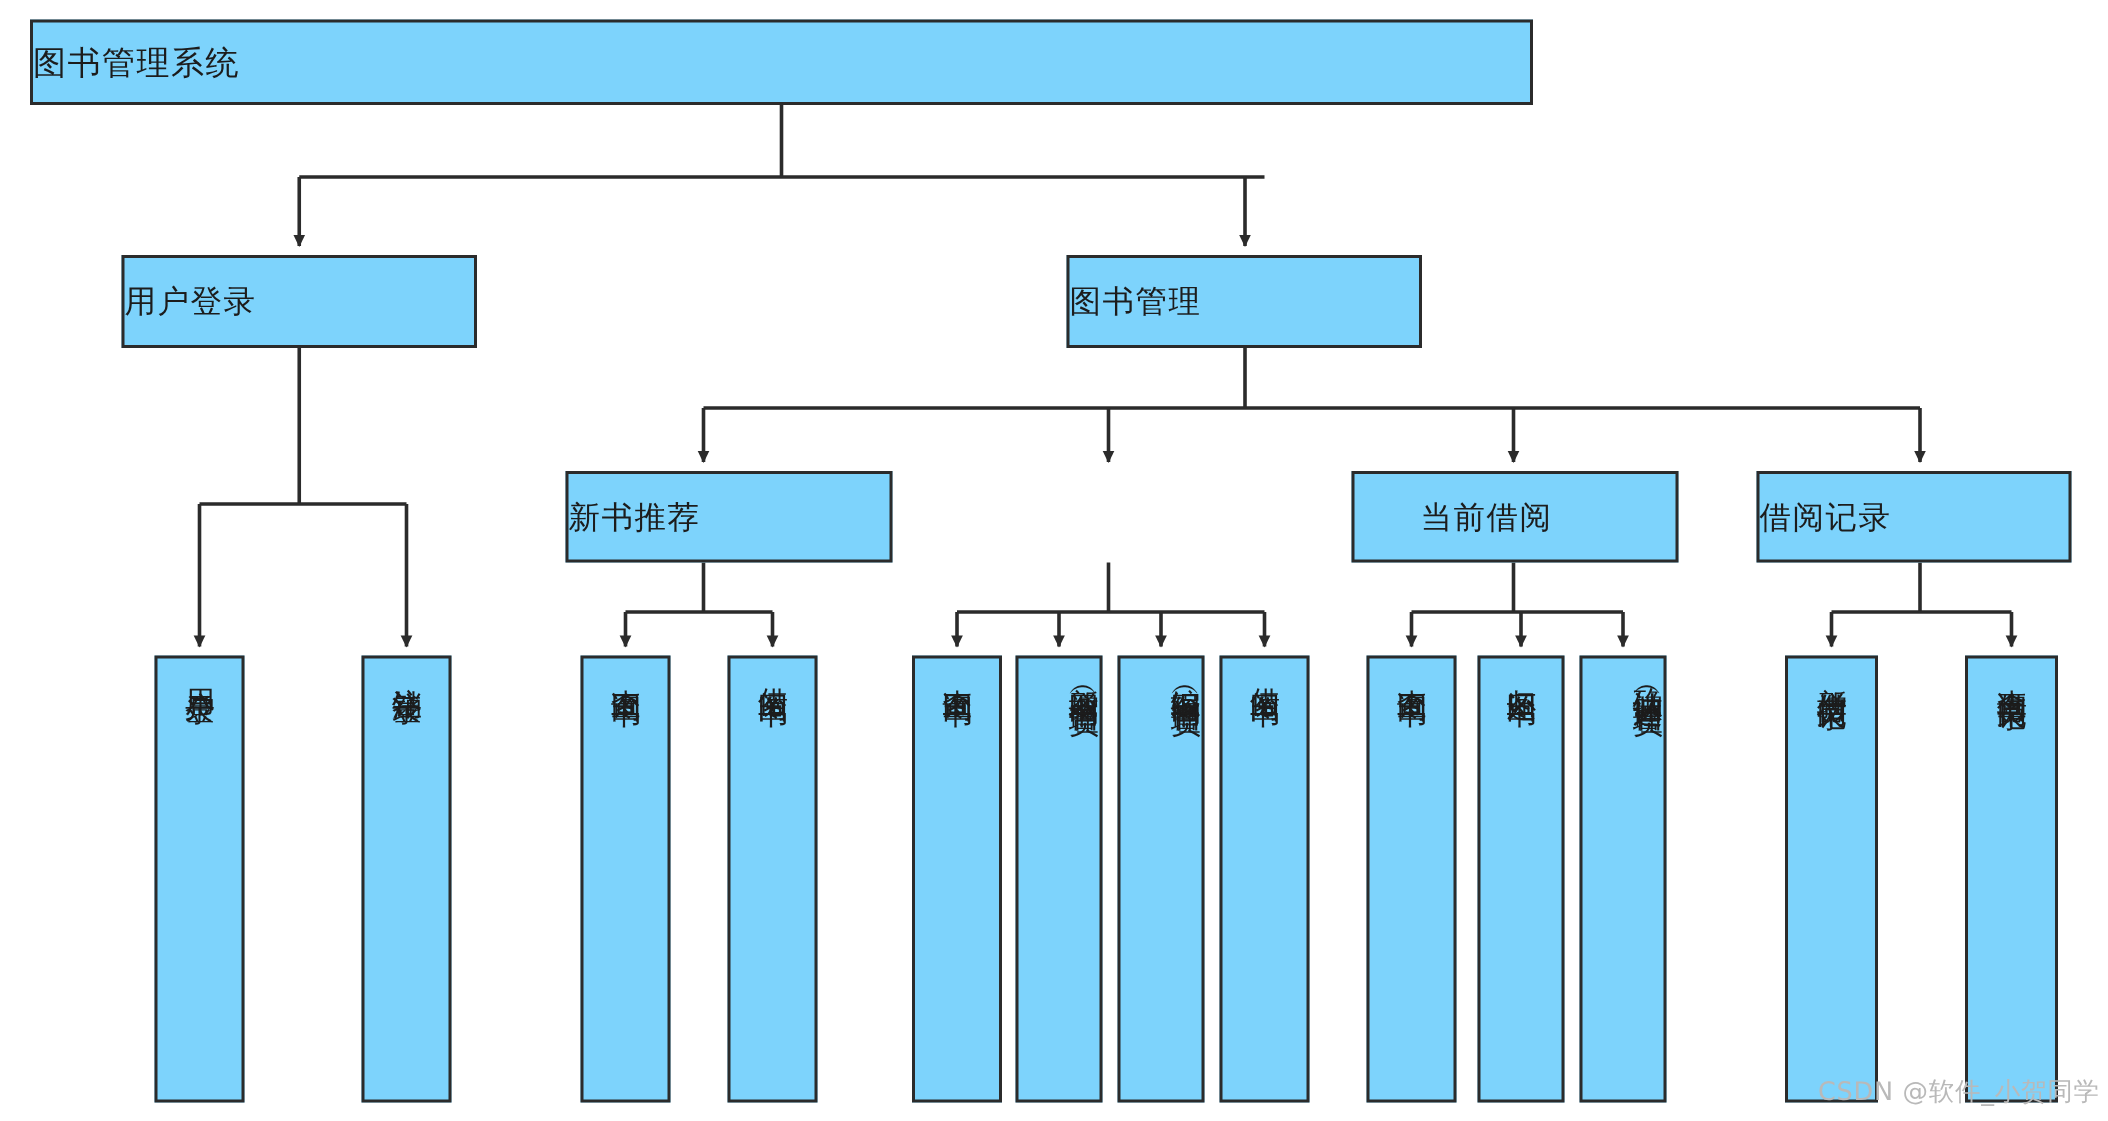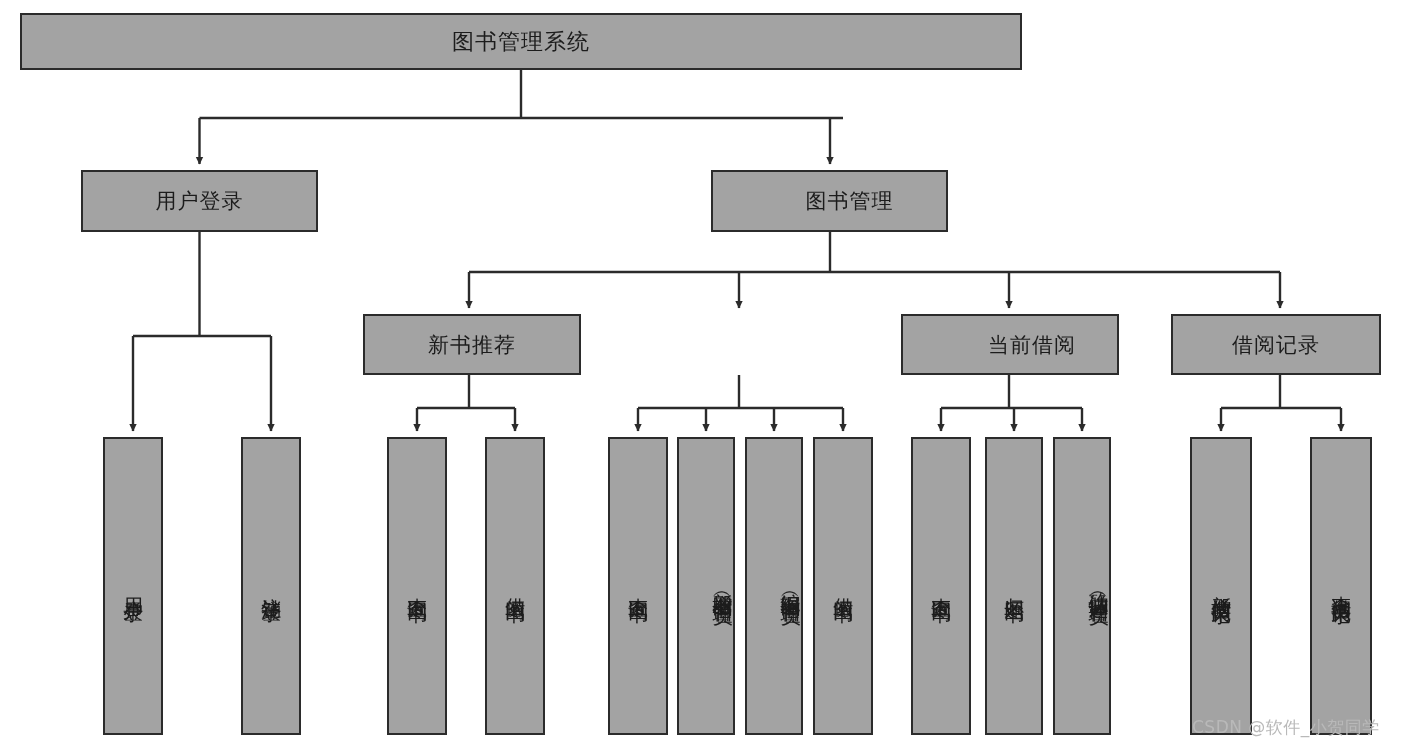--- a/index.html
+++ b/index.html
@@ -14,24 +14,24 @@
     position: relative;
     width: 1405px;
     height: 747px;
     background: #ffffff;
     overflow: hidden;
   }
   .node {
     position: absolute;
     box-sizing: border-box;
     border: 2px solid #2b2b2b;
-    background: #a3a3a3;
+    background: #7dd3fc;
     display: flex;
     align-items: center;
-    justify-content: center;
+    justify-content: flex-start;
     color: #1c1c1c;
   }
   .node.h-node {
     font-size: 21px;
     letter-spacing: 1px;
   }
   .node.v-node {
     font-size: 20px;
     writing-mode: vertical-rl;
     text-orientation: upright;
@@ -55,20 +55,21 @@
     width: 1405px;
     height: 747px;
     pointer-events: none;
   }
   .watermark {
     position: absolute;
     font-size: 17px;
     color: #b9b9b9;
     white-space: nowrap;
     letter-spacing: 0.5px;
+    padding-left: 20px;
   }
 </style>
 </head>
 <body>
 
 <div id="diagram-root">
 
   <svg id="edge-layer" viewBox="0 0 1405 747" width="1405" height="747" xmlns="http://www.w3.org/2000/svg">
     <defs>
       <marker id="arrowhead" markerWidth="9" markerHeight="9" refX="7.4" refY="4.5" orient="auto" markerUnits="userSpaceOnUse">
@@ -120,25 +121,25 @@
     </g>
   </svg>
 
   <div class="node h-node root-node" style="left:20px; top:13px; width:1002px; height:57px;">
     <span>图书管理系统</span>
   </div>
 
   <div class="node h-node" style="left:81px; top:170px; width:237px; height:62px;">
     <span>用户登录</span>
   </div>
-  <div class="node h-node" style="left:711px; top:170px; width:237px; height:62px;padding-left:40px;">
+  <div class="node h-node" style="left:711px; top:170px; width:237px; height:62px;">
     <span>图书管理</span>
   </div>
 
-  <div class="node h-node" style="left:363px; top:314px; width:218px; height:61px;">
+  <div class="node h-node" style="left:377px; top:314px; width:218px; height:61px;">
     <span>新书推荐</span>
   </div>
   <div class="node h-node" style="left:901px; top:314px; width:218px; height:61px;padding-left:44px;">
     <span>当前借阅</span>
   </div>
   <div class="node h-node" style="left:1171px; top:314px; width:210px; height:61px;">
     <span>借阅记录</span>
   </div>
 
   <div class="node v-node" style="left:103px; top:437px; width:60px; height:298px;">

